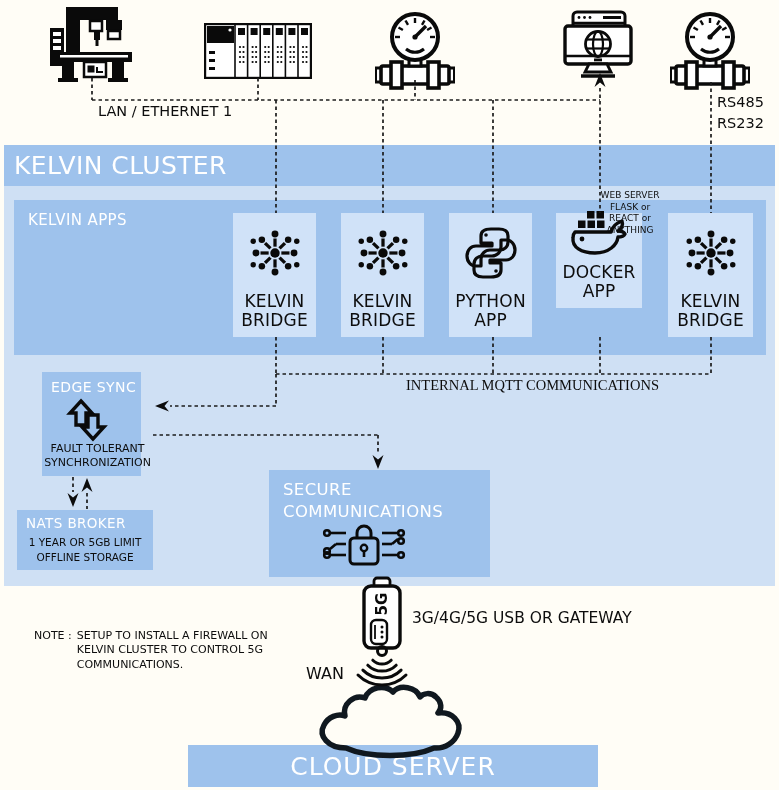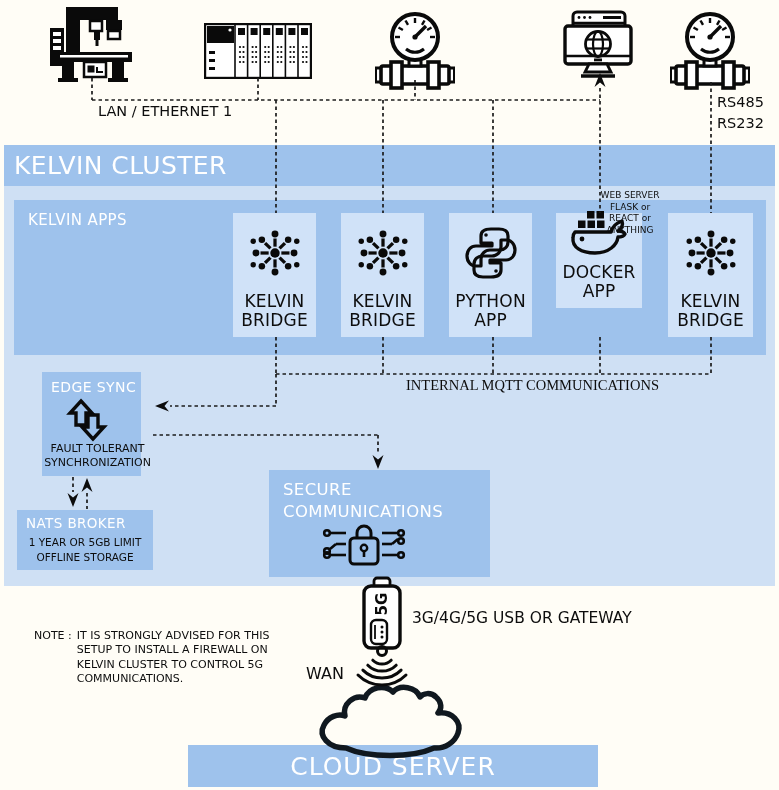--- a/index.html
+++ b/index.html
@@ -480,18 +480,17 @@
 
 <div class="abs" style="left:312px;top:682px;z-index:20;">
   <svg width="156" height="84" viewBox="0 0 156 84" fill="none" stroke="#10181f" stroke-width="5.5" stroke-linejoin="round" stroke-linecap="round">
     <path d="M34,66 C16,66 6,54 12,43 C16,35 26,31 33,34 C30,22 42,12 53,16 C57,5 73,2 81,10 C88,2 104,5 108,15 C111,11 119,10 124,15 C130,20 130,27 126,31 C140,29 150,40 146,51 C143,60 133,67 122,66 C100,76 56,76 34,66 Z"></path>
   </svg>
 </div>
 
 <div class="abs dark" style="left:22px;top:629px;font-size:11px;line-height:14.3px;display:flex;z-index:60;">
   <span style="margin-right:5px;margin-left:12px;">NOTE :</span>
   <span>
-    <div>IT IS STRONGLY ADVISED FOR THIS</div>
     <div>SETUP TO INSTALL A FIREWALL ON</div>
     <div>KELVIN CLUSTER TO CONTROL 5G</div>
     <div>COMMUNICATIONS.</div>
   </span>
 </div>
 
 </body></html>

